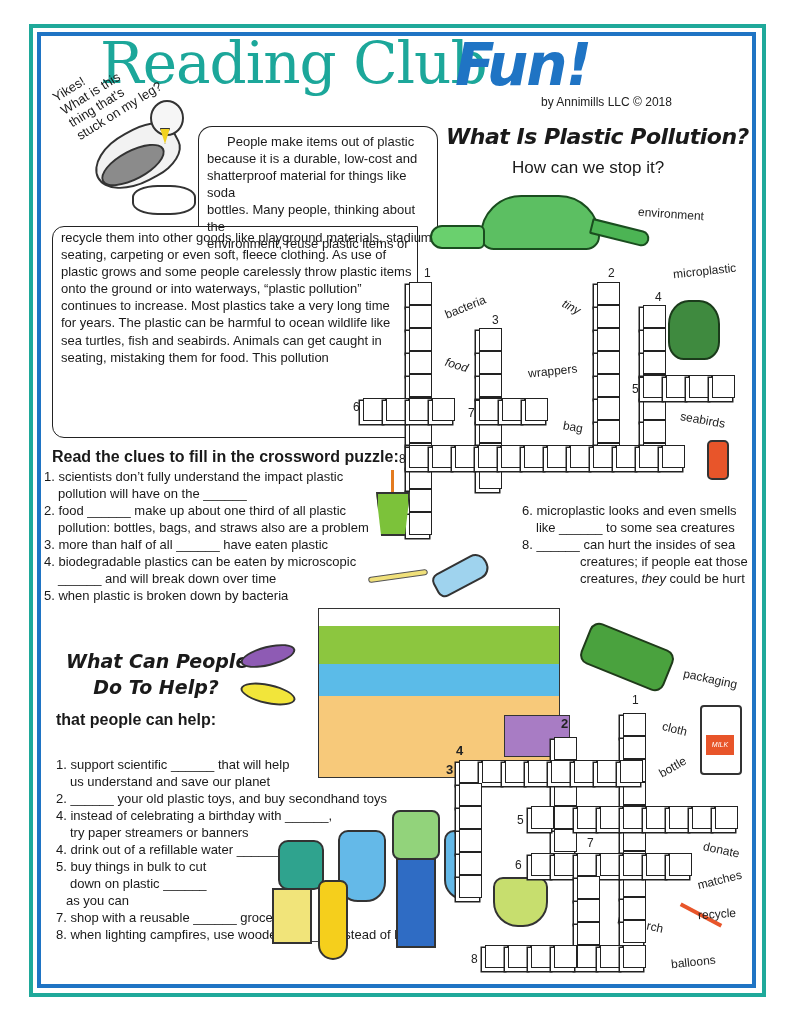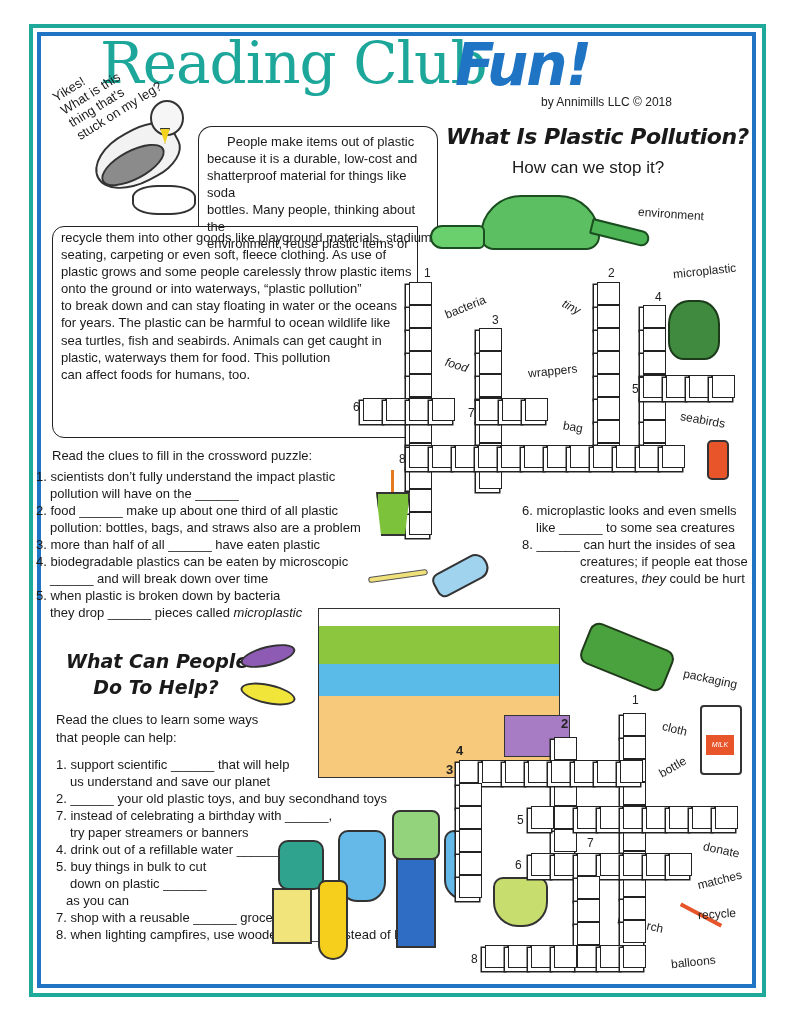--- a/index.html
+++ b/index.html
@@ -15,21 +15,21 @@
   .speech div { white-space: nowrap; }
   .intro-top { left: 198px; top: 126px; width: 240px; height: 100px; border: 1.5px solid #222; border-bottom: none; border-radius: 14px 14px 0 0; padding: 6px 8px 0 8px; font-size: 13px; line-height: 17px; }
   .intro-bottom { left: 52px; top: 226px; width: 366px; height: 212px; border: 1.5px solid #222; border-radius: 12px 0 12px 12px; padding: 2px 8px; font-size: 13px; line-height: 17.1px; }
   .intro-bottom div { white-space: nowrap; }
   .h-what { left: 446px; top: 124px; font-family: "DejaVu Sans", sans-serif; font-weight: bold; font-style: italic; font-size: 22px; letter-spacing: -0.5px; white-space: nowrap; }
   .h-sub { left: 512px; top: 158px; font-size: 17px; white-space: nowrap; }
   .wordbank { font-size: 12px; white-space: nowrap; color: #222; }
   .cell { position: absolute; width: 23px; height: 23px; background: #fff; border: 1.5px solid #222; box-shadow: -3px 3px 0 0 #fff, -3px 3px 0 1.5px #222; }
   .num { position: absolute; font-size: 12px; color: #222; }
   .num.bold { font-weight: bold; font-size: 13px; }
-  .clues-head { font-weight: normal; font-size: 13px; white-space: nowrap; }
+  .clues-head { font-weight: bold; font-size: 16px; white-space: nowrap; }
   .clue { font-size: 13px; line-height: 17px; white-space: nowrap; }
   .h-help { font-family: "DejaVu Sans", sans-serif; font-weight: bold; font-style: italic; font-size: 19px; line-height: 26px; text-align: center; white-space: nowrap; }
   .turtle-shell { left: 480px; top: 195px; width: 120px; height: 55px; background: #5cbf62; border: 2px solid #1a4d1f; border-radius: 60px 60px 20px 20px; }
   .turtle-head { left: 430px; top: 225px; width: 55px; height: 24px; background: #6ad06e; border: 2px solid #1a4d1f; border-radius: 20px 10px 10px 20px; }
   .turtle-flipper { left: 590px; top: 225px; width: 60px; height: 16px; background: #4cb454; border: 2px solid #1a4d1f; border-radius: 4px 20px 20px 4px; transform: rotate(14deg); }
   .garbage { left: 668px; top: 300px; width: 52px; height: 60px; background: #3f8a3f; border: 2px solid #1b3b1b; border-radius: 40% 40% 30% 30%; }
   .can { left: 707px; top: 440px; width: 22px; height: 40px; background: #e8552a; border: 2px solid #333; border-radius: 5px; }
   .cup { left: 376px; top: 492px; width: 34px; height: 44px; background: #7cc23a; border: 2px solid #333; clip-path: polygon(0 0, 100% 0, 85% 100%, 15% 100%); }
   .straw { left: 391px; top: 470px; width: 3px; height: 60px; background: #e37a1f; }
   .fork { left: 368px; top: 573px; width: 60px; height: 6px; background: #f0e07a; border: 1px solid #555; border-radius: 3px; transform: rotate(-8deg); }
@@ -84,25 +84,24 @@
   <div>because it is a durable, low-cost and</div>
   <div>shatterproof material for things like soda</div>
   <div>bottles. Many people, thinking about the</div>
   <div>environment, reuse plastic items or</div>
 </div>
 <div class="abs intro-bottom">
   <div>recycle them into other goods like playground materials, stadium</div>
   <div>seating, carpeting or even soft, fleece clothing. As use of</div>
   <div>plastic grows and some people carelessly throw plastic items</div>
   <div>onto the ground or into waterways, “plastic pollution”</div>
-  <div>to break down and can stay floating in water or the oceans</div>
+  <div>continues to increase. Most plastics take a very long time</div>
   <div>for years. The plastic can be harmful to ocean wildlife like</div>
   <div>sea turtles, fish and seabirds. Animals can get caught in</div>
-  <div>plastic, waterways them for food. This pollution</div>
-  <div>can affect foods for humans, too.</div>
+  <div>seating, mistaking them for food. This pollution</div>
 </div>
 
 <div class="abs h-what">What Is Plastic Pollution?</div>
 <div class="abs h-sub">How can we stop it?</div>
 
 <div class="abs turtle-shell"></div>
 <div class="abs turtle-head"></div>
 <div class="abs turtle-flipper"></div>
 <div class="abs garbage"></div>
 <div class="abs can"></div>
@@ -177,30 +176,29 @@
 <div class="num" style="left:424px;top:266px">1</div>
 <div class="num" style="left:608px;top:266px">2</div>
 <div class="num" style="left:492px;top:313px">3</div>
 <div class="num" style="left:655px;top:290px">4</div>
 <div class="num" style="left:632px;top:382px">5</div>
 <div class="num" style="left:353px;top:400px">6</div>
 <div class="num" style="left:468px;top:406px">7</div>
 <div class="num" style="left:399px;top:452px">8</div>
 
 <div class="abs clues-head" style="left:52px;top:448px">Read the clues to fill in the crossword puzzle:</div>
-<div class="abs" style="left:36px;top:468px">
+<div class="abs" style="left:44px;top:468px">
   <div class="clue">1. scientists don’t fully understand the impact plastic</div>
   <div class="clue" style="padding-left:14px">    pollution will have on the ______</div>
   <div class="clue">2. food ______ make up about one third of all plastic</div>
   <div class="clue" style="padding-left:14px">    pollution: bottles, bags, and straws also are a problem</div>
   <div class="clue">3. more than half of all ______ have eaten plastic</div>
   <div class="clue">4. biodegradable plastics can be eaten by microscopic</div>
   <div class="clue" style="padding-left:14px">    ______ and will break down over time</div>
   <div class="clue">5. when plastic is broken down by bacteria</div>
-  <div class="clue" style="padding-left:14px"><span>    they drop ______ pieces called </span><i>microplastic</i></div>
 </div>
 
 <div class="abs" style="left:522px;top:502px">
   <div class="clue">6. microplastic looks and even smells</div>
   <div class="clue" style="padding-left:14px">    like ______ to some sea creatures</div>
   <div class="clue">8. ______ can hurt the insides of sea</div>
   <div class="clue" style="padding-left:58px">creatures; if people eat those</div>
   <div class="clue" style="padding-left:58px"><span>creatures, </span><i>they</i><span> could be hurt</span></div>
 </div>
 
@@ -213,29 +211,28 @@
 <div class="abs scene-purple"></div>
 
 <div class="abs h-help" style="left:66px;top:648px;width:180px">
   <div>What Can People</div>
   <div>Do To Help?</div>
 </div>
 <div class="abs balloon1"></div>
 <div class="abs balloon2"></div>
 
 <div class="abs clues-head" style="left:56px;top:711px;line-height:18px">
-  <div>Read the clues to learn some ways</div>
   <div>that people can help:</div>
 </div>
 
 <div class="abs" style="left:56px;top:756px">
   <div class="clue">1. support scientific ______ that will help</div>
   <div class="clue" style="padding-left:14px">    us understand and save our planet</div>
   <div class="clue">2. ______ your old plastic toys, and buy secondhand toys</div>
-  <div class="clue">7. instead of celebrating a birthday with ______,</div>
+  <div class="clue">4. instead of celebrating a birthday with ______,</div>
   <div class="clue" style="padding-left:14px">    try paper streamers or banners</div>
   <div class="clue">4. drink out of a refillable water ______</div>
   <div class="clue">5. buy things in bulk to cut</div>
   <div class="clue" style="padding-left:14px">    down on plastic ______</div>
   <div class="clue" style="padding-left:10px">   as you can</div>
   <div class="clue">7. shop with a reusable ______ grocery bag</div>
   <div class="clue">8. when lighting campfires, use wooden ______ instead of lighters</div>
 </div>
 
 <div class="abs bluebag1"></div>

